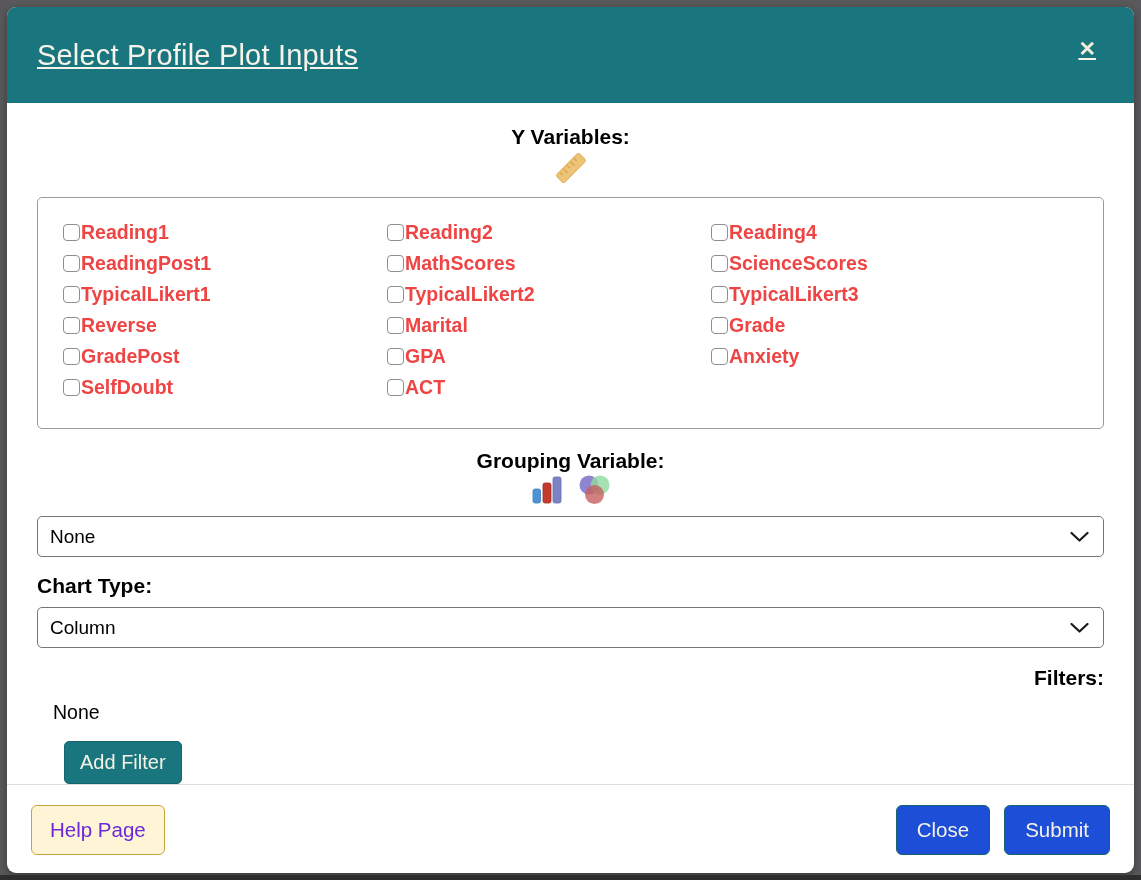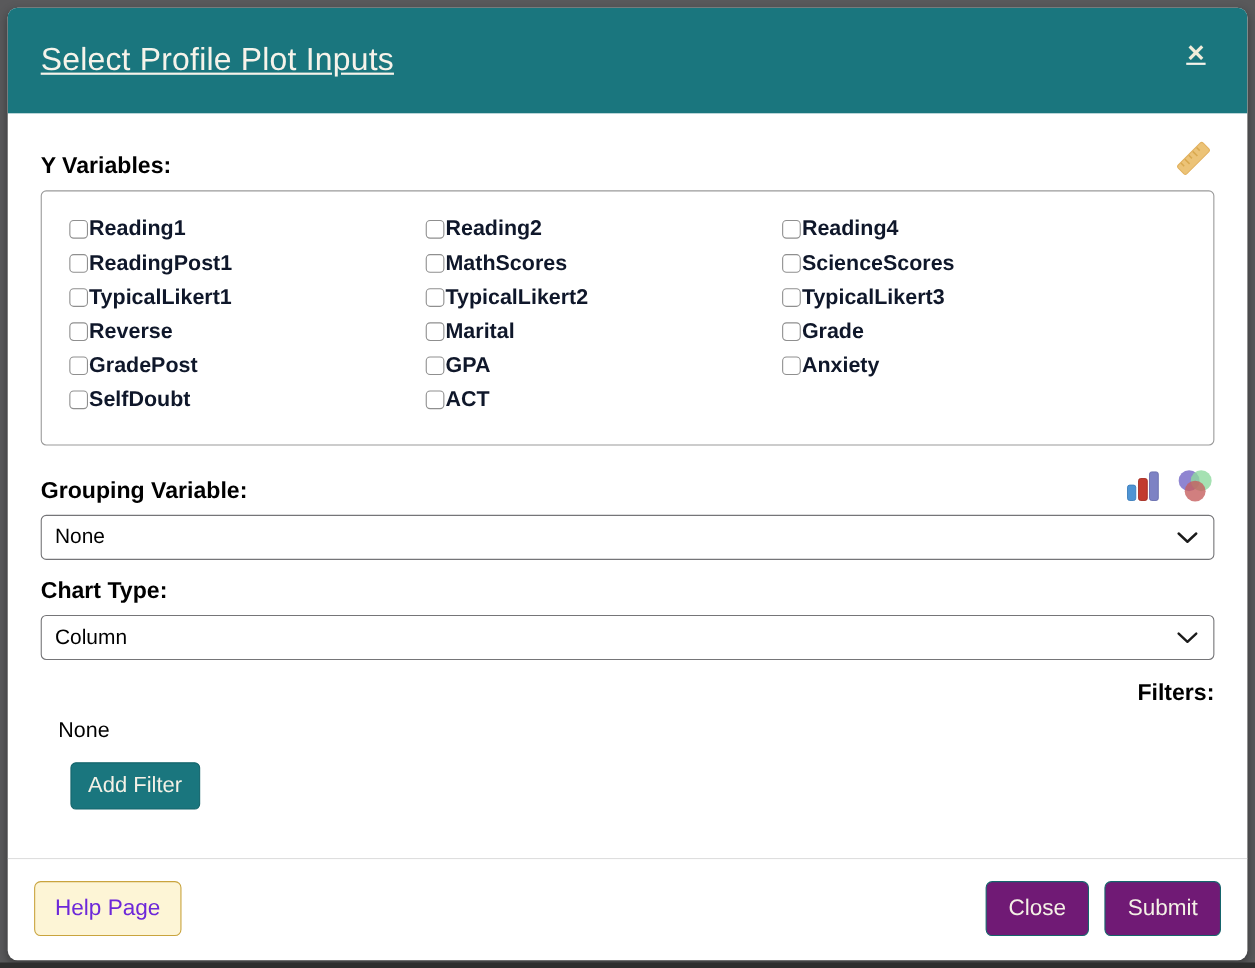--- a/index.html
+++ b/index.html
@@ -37,21 +37,21 @@
   }
   .modal-title { font-size: 29px; font-weight: 400; letter-spacing: 0.2px; }
   .close-btn {
     background: none; border: none; cursor: pointer;
     color: #f2edda; font-size: 21px; font-weight: 700;
     line-height: 1; padding: 4px 8px; margin-top: -14px;
     font-family: "Liberation Sans", sans-serif;
   }
   .modal-body { flex: 1 1 auto; padding: 0 30px; }
   .section-row {
-    display: flex; align-items: flex-end; justify-content: space-between;
+    display: flex; align-items: center; justify-content: space-between; flex-direction: column;
   }
   .row-yvars { margin-top: 22px; }
   .section-label { font-size: 21px; font-weight: 700; color: #000; }
   .icon-group { display: flex; align-items: center; gap: 12px; }
   .icon-btn { background: none; border: none; padding: 0; cursor: pointer; line-height: 0; }
 
   .checkbox-panel {
     margin-top: 10px;
     border: 1px solid #9a9a9a;
     border-radius: 5px;
@@ -64,21 +64,21 @@
   .cb-item input[type="checkbox"] {
     appearance: none; -webkit-appearance: none;
     width: 17px; height: 17px;
     border: 1.6px solid #8f8f8f;
     border-radius: 4px;
     background: #fff;
     flex: 0 0 auto;
     margin: 0 1px 0 0;
     cursor: pointer;
   }
-  .cb-label { font-size: 19.5px; font-weight: 700; color: #0f172a; }
+  .cb-label { font-size: 19.5px; font-weight: 700; color: #ef4444; }
 
   .row-grouping { margin-top: 20px; }
   .select-wrap { position: relative; margin-top: 9px; }
   .select-wrap select {
     appearance: none; -webkit-appearance: none;
     width: 100%; height: 41px;
     border: 1.5px solid #757578;
     border-radius: 5px;
     background: #fff;
     font-size: 19px;
@@ -120,21 +120,21 @@
     background: #fdf5d6;
     border: 1px solid #c9a43e;
     color: #6d28d9;
     border-radius: 6px;
     font-size: 20.5px;
     font-family: "Liberation Sans", sans-serif;
     padding: 12px 18px;
     cursor: pointer;
   }
   .btn-teal {
-    background: #701a75;
+    background: #1d4ed8;
     border: 1px solid #15656c;
     color: #f4f1e6;
     border-radius: 6px;
     font-size: 20.5px;
     font-family: "Liberation Sans", sans-serif;
     padding: 12px 20px;
     cursor: pointer;
   }
 </style>
 </head>

